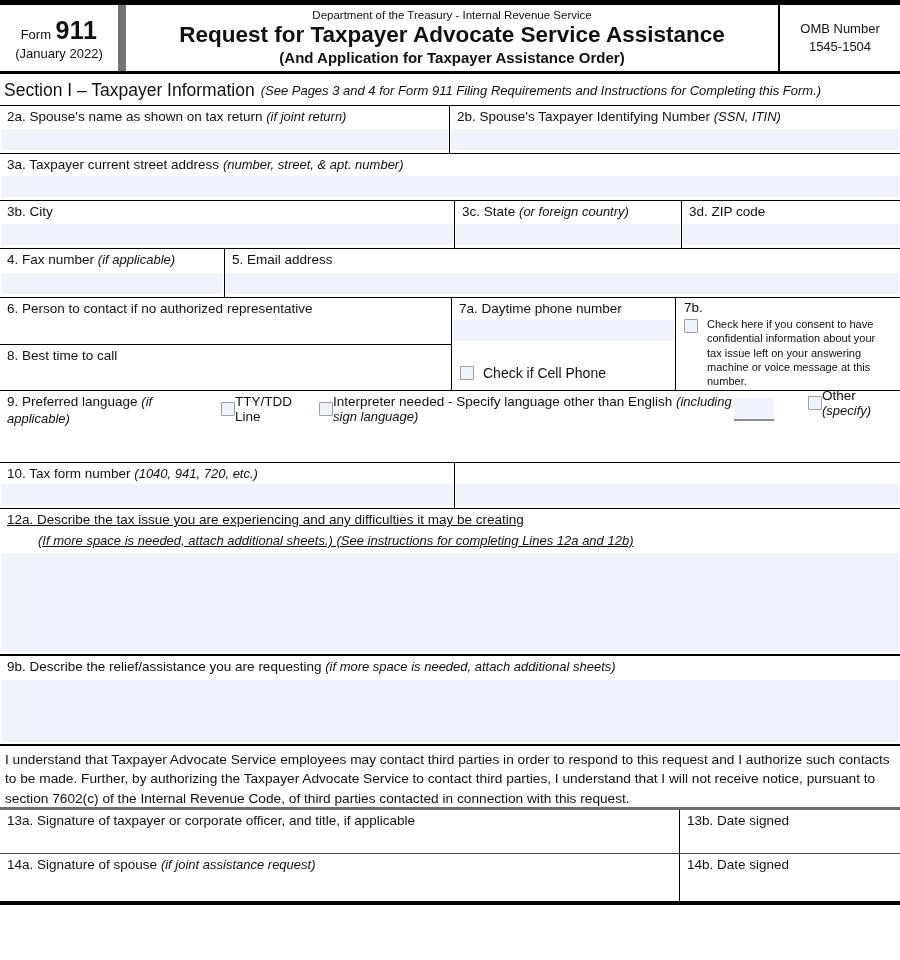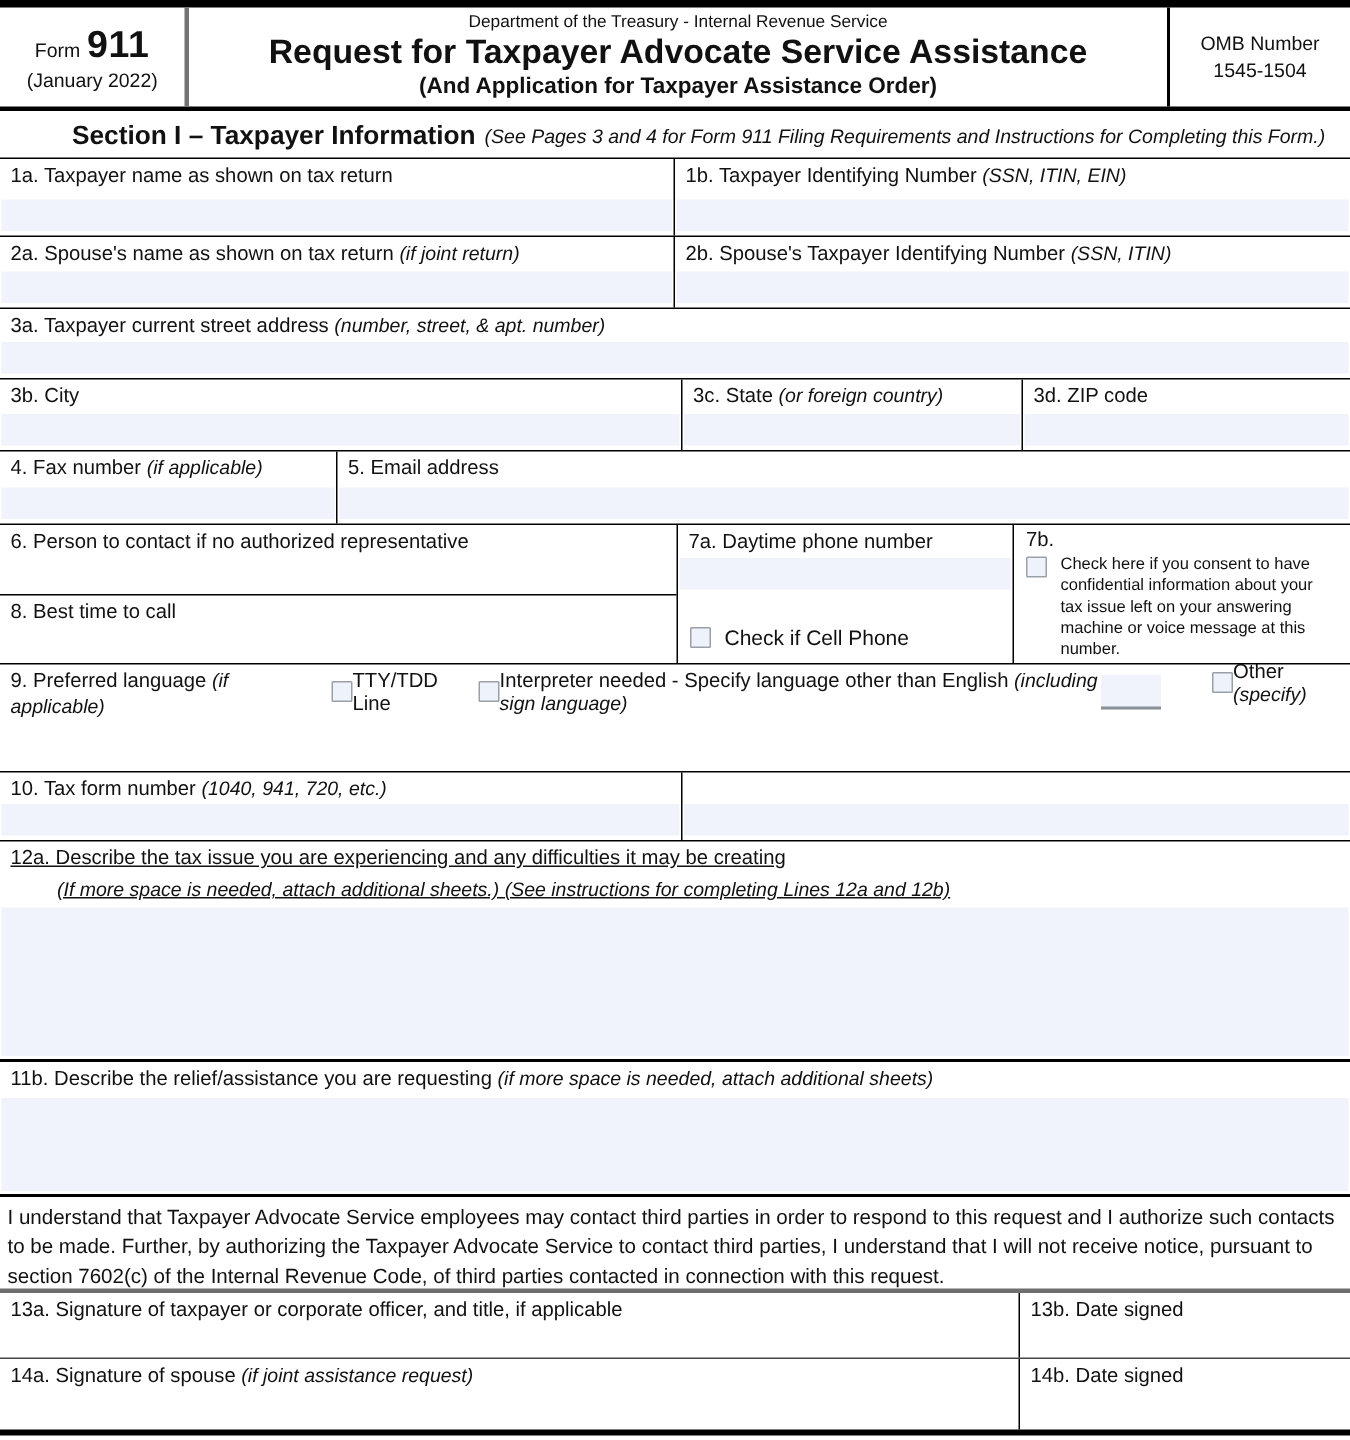--- a/index.html
+++ b/index.html
@@ -6,33 +6,33 @@
   *{box-sizing:border-box;}
   body{font-family:"Liberation Sans","DejaVu Sans",sans-serif;color:#111;}
   .page{width:900px;height:960px;background:#fff;position:relative;overflow:hidden;}
 
   .topbar{height:5px;background:#000;}
   .bottombar{height:4px;background:#000;}
 
   
   .hdr{display:flex;height:69px;border-bottom:3px solid #000;}
   .hcell{padding:4px 6px;}
-  .hleft{width:126px;border-right:3px solid #737373;text-align:center;display:flex;flex-direction:column;justify-content:center;}
+  .hleft{width:126px;border-right:8px solid #737373;text-align:center;display:flex;flex-direction:column;justify-content:center;}
   .form-word{font-size:13px;}
   .form-num{font-size:25px;font-weight:bold;letter-spacing:0.5px;}
   .rev{font-size:13px;margin-top:1px;}
   .hcenter{flex:1;text-align:center;display:flex;flex-direction:column;justify-content:center;}
   .dept{font-size:11.5px;margin-top:-2px;}
   .title{font-size:22.5px;font-weight:bold;margin-top:1px;}
   .subtitle{font-size:15px;font-weight:bold;margin-top:1px;}
   .hright{width:122px;border-left:2px solid #000;text-align:center;display:flex;flex-direction:column;justify-content:center;font-size:13px;line-height:1.35;}
 
   
   .sechead{height:31px;display:flex;align-items:center;padding:2px 4px 0 4px;white-space:nowrap;}
-  .sec-title{font-size:17.5px;font-weight:bold;margin-left:44px;}
+  .sec-title{font-size:17.5px;font-weight:normal;}
   .sec-note{font-size:13px;font-style:italic;margin-left:6px;}
 
   
   .grid{border-top:1px solid #000;}
   .row{display:flex;border-bottom:1px solid #000;width:900px;}
   .cell{position:relative;display:flex;flex-direction:column;}
   .vr{border-right:1px solid #000;}
   .lbl{padding:3px 6px 0 7px;font-size:13.5px;line-height:1.25;}
   .it{font-style:italic;font-size:13px;}
   .fill{background:#f0f3fb;height:21px;margin:3px 1px 3px 1px;margin-top:auto;}
@@ -101,30 +101,20 @@
     </div>
   </div>
 
   <div class="sechead">
     <span class="sec-title">Section I – Taxpayer Information</span>
     <span class="sec-note">(See Pages 3 and 4 for Form 911 Filing Requirements and Instructions for Completing this Form.)</span>
   </div>
 
   <div class="grid">
 
-    <div class="row h52">
-      <div class="cell w450 vr">
-        <div class="lbl"><span>1a. Taxpayer name as shown on tax return</span> <span class="it"></span></div>
-        <div class="fill"></div>
-      </div>
-      <div class="cell grow">
-        <div class="lbl"><span>1b. Taxpayer Identifying Number</span> <span class="it">(SSN, ITIN, EIN)</span></div>
-        <div class="fill"></div>
-      </div>
-    </div>
 
     <div class="row h48">
       <div class="cell w450 vr">
         <div class="lbl"><span>2a. Spouse's name as shown on tax return</span> <span class="it">(if joint return)</span></div>
         <div class="fill"></div>
       </div>
       <div class="cell grow">
         <div class="lbl"><span>2b. Spouse's Taxpayer Identifying Number</span> <span class="it">(SSN, ITIN)</span></div>
         <div class="fill"></div>
       </div>
@@ -218,21 +208,21 @@
       </div>
     </div>
 
     <div class="row h147 b2 row12a" style="flex-direction:column;">
       <div class="lbl">12a. Describe the tax issue you are experiencing and any difficulties it may be creating</div>
       <div class="lbl lbl2">(If more space is needed, attach additional sheets.) (See instructions for completing Lines 12a and 12b)</div>
       <div class="bigfill"></div>
     </div>
 
     <div class="row h90 b2" style="flex-direction:column;">
-      <div class="lbl"><span>11b. Describe the relief/assistance you are requesting</span> <span class="it">(if more space is needed, attach additional sheets)</span></div>
+      <div class="lbl"><span>9b. Describe the relief/assistance you are requesting</span> <span class="it">(if more space is needed, attach additional sheets)</span></div>
       <div class="bigfill"></div>
     </div>
 
     <div class="row h64 certline" style="flex-direction:column;">
       <div class="cert">I understand that Taxpayer Advocate Service employees may contact third parties in order to respond to this request and I authorize such contacts to be made. Further, by authorizing the Taxpayer Advocate Service to contact third parties, I understand that I will not receive notice, pursuant to section 7602(c) of the Internal Revenue Code, of third parties contacted in connection with this request.</div>
     </div>
 
     <div class="row h44 sigrow">
       <div class="cell w680 vr">
         <div class="lbl"><span>13a. Signature of taxpayer or corporate officer, and title, if applicable</span> <span class="it"></span></div>

